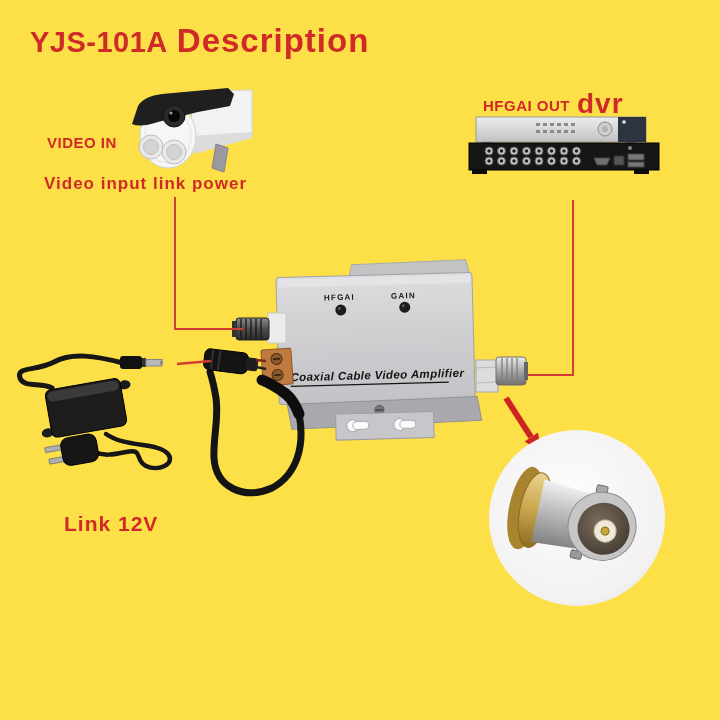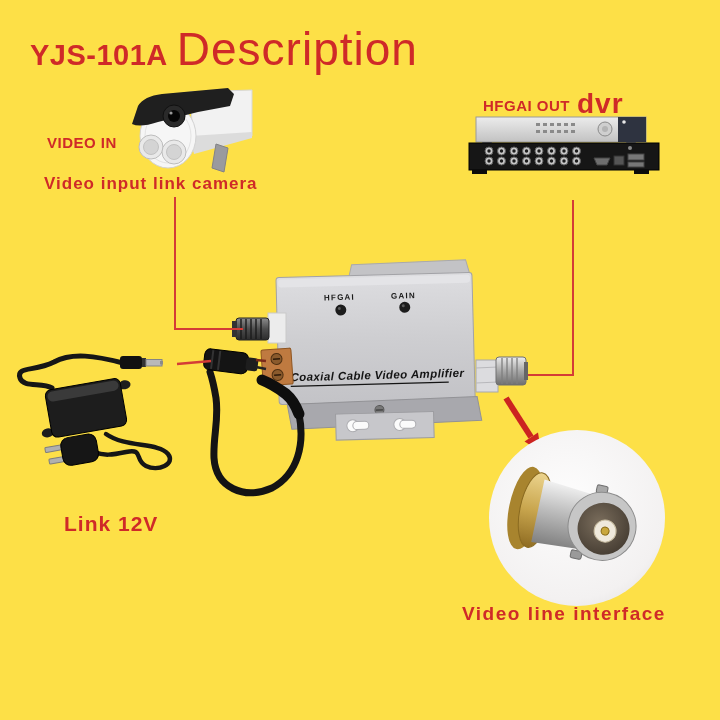--- a/index.html
+++ b/index.html
@@ -2,21 +2,21 @@
 <html><head>
 <meta charset="utf-8">
 <style>
   html,body{margin:0;padding:0;background:#fff;}
   #canvas{position:relative;width:720px;height:720px;background:#fde047;overflow:hidden;
           font-family:"Liberation Sans",sans-serif;}
   .abs{position:absolute;}
   .red{color:#cf2a28;}
   #title{left:30px;top:22px;display:flex;align-items:baseline;gap:9px;white-space:nowrap;}
   #title .model{font-size:29px;font-weight:bold;letter-spacing:.5px;}
-  #title .word{font-size:46px;font-weight:normal;letter-spacing:1px;}
+  #title .word{font-size:33px;font-weight:bold;letter-spacing:1px;}
   .lbl-sm{font-size:15px;font-weight:bold;letter-spacing:.5px;}
   .caption{font-size:17px;font-weight:bold;letter-spacing:1px;white-space:nowrap;}
   #dvr-word{font-size:28px;font-weight:bold;letter-spacing:1px;}
   #power-caption{font-size:21px;font-weight:bold;line-height:1.1;letter-spacing:1px;margin-top:12px;}
   #bnc-caption{font-size:19px;font-weight:bold;letter-spacing:1.5px;white-space:nowrap;}
   svg{display:block;}
 </style>
 </head>
 <body>
 
@@ -115,21 +115,21 @@
     <polygon points="132,46 148,46 145,53 135,53" fill="#6e6e6e" stroke="#444"></polygon>
     <rect x="152" y="44" width="10" height="9" fill="#555" stroke="#333"></rect>
     <rect x="166" y="42" width="16" height="6" fill="#777" stroke="#444"></rect>
     <rect x="166" y="50" width="16" height="5" fill="#777" stroke="#444"></rect>
     <circle cx="168" cy="36" r="2" fill="#888"></circle>
     <rect x="10" y="58" width="15" height="4" fill="#0b0b0b"></rect>
     <rect x="172" y="58" width="15" height="4" fill="#0b0b0b"></rect>
   </svg>
 
   <div class="abs red lbl-sm" style="left:47px;top:134px">VIDEO IN</div>
-  <div class="abs red caption" style="left:44px;top:174px">Video input link camera</div>
+  <div class="abs red caption" style="left:44px;top:174px">Video input link power</div>
   <div class="abs red lbl-sm" style="left:483px;top:97px">HFGAI OUT</div>
   <div id="dvr-word" class="abs red" style="left:577px;top:88px">dvr</div>
 
   <svg class="abs" style="left:228px;top:255px" width="300" height="215" viewBox="0 0 300 215">
     <defs>
       <linearGradient id="ampBody" x1="0" y1="0" x2="0" y2="1">
         <stop offset="0" stop-color="#dddde0"></stop>
           <stop offset=".5" stop-color="#cecED1"></stop>
         <stop offset="1" stop-color="#c3c3c7"></stop>
       </linearGradient>
@@ -291,15 +291,14 @@
       <circle cx="123" cy="99" r="26" fill="url(#cavityG)"></circle>
       <circle cx="125" cy="101" r="11" fill="#efe9dc" stroke="#c8bda2"></circle>
       <circle cx="125" cy="101" r="4" fill="#c9a73d" stroke="#846713"></circle>
     </g>
   </svg>
 
   <div id="power-caption" class="abs red" style="left:64px;top:500px">
     <div>Link 12V</div>
   </div>
 
-  <div id="bnc-caption" class="abs red" style="left:462px;top:603px">Video line interface</div>
 
 </div>
 
 </body></html>

